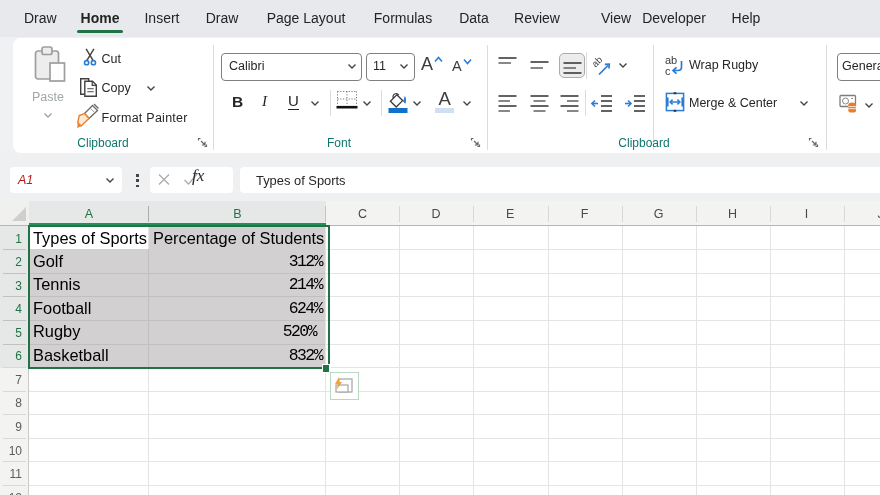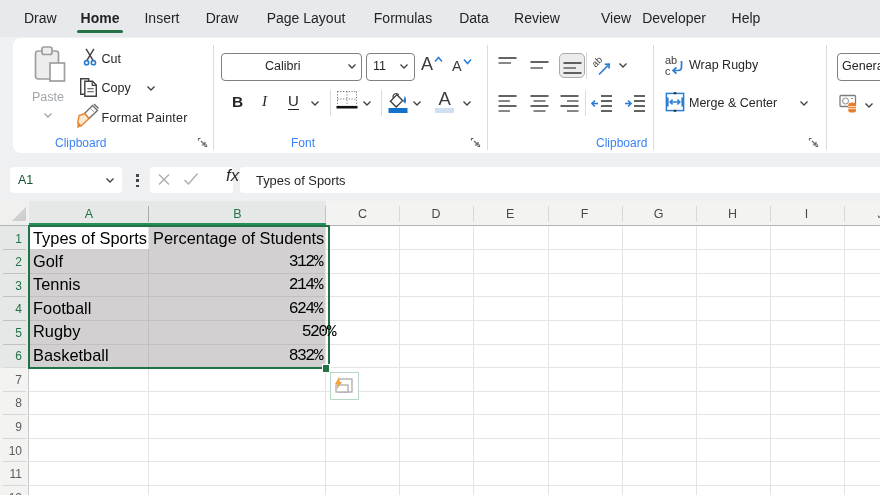--- a/index.html
+++ b/index.html
@@ -11,21 +11,21 @@
 .cline{position:absolute;background:#dcdcdc;width:1px;}
 .gl-v{position:absolute;background:#e4e4e4;width:1px;top:226px;height:269px;}
 .gl-h{position:absolute;background:#e4e4e4;height:1px;left:29px;right:0;}
 .hsep{position:absolute;background:#d8d8d8;width:1px;top:206px;height:16px;}
 .rsep{position:absolute;background:#d8d8d8;height:1px;left:3px;width:23px;}
 .colh{position:absolute;top:203px;height:23px;line-height:23px;font-size:12.5px;color:#4a4a4a;text-align:center;}
 .rowh{position:absolute;left:0;width:22px;font-size:12px;color:#5b5b5b;text-align:right;padding-top:1.8px;}
 .ctext{position:absolute;font-size:16.4px;color:#000;line-height:23.55px;letter-spacing:0;}
 .num{letter-spacing:-1.5px;font-family:Liberation Mono, monospace;}
 .rtxt{font-size:12.5px;color:#262626;}
-.glab{position:absolute;font-size:12px;color:#3b82f6;top:136.5px;height:13px;line-height:13px;}
+.glab{position:absolute;font-size:12px;color:#0f766e;text-align:center;top:136.5px;height:13px;line-height:13px;}
 </style>
 </head>
 <body>
 
 <div class="a" style="left:0;top:0;width:880px;height:37px;background:#e7e9ec;"></div>
 <div class="tab" style="left:24px;width:26px;">Draw</div>
 <div class="tab" style="left:75px;width:50px;font-weight:bold;">Home</div>
 <div class="a" style="left:77px;top:30px;width:46px;height:3px;background:#217346;border-radius:2px;"></div>
 <div class="tab" style="left:142px;width:40px;">Insert</div>
 <div class="tab" style="left:202px;width:40px;">Draw</div>
@@ -80,21 +80,21 @@
 <div class="a rtxt" style="left:101.5px;top:110.5px;letter-spacing:0.25px;">Format Painter</div>
 
 <div class="glab" style="left:55px;width:96px;">Clipboard</div>
 <svg class="a" style="left:197px;top:137px;" width="11" height="11" viewBox="0 0 11 11">
  <path d="M1.5 3.5 v-2 h2 M9.5 7.5 v2 h-2" fill="none" stroke="#666" stroke-width="1.2"></path>
  <path d="M4 4 l4 4 M8 4.8 v3.2 h-3.2" fill="none" stroke="#666" stroke-width="1.2"></path>
 </svg>
 <div class="cline" style="left:213px;top:45px;height:105px;"></div>
 
 <div class="a" style="left:221px;top:53px;width:139px;height:26px;border:1px solid #808080;border-radius:4px;"></div>
-<div class="a rtxt" style="left:229px;top:59px;margin-left:36px;">Calibri</div>
+<div class="a rtxt" style="left:229px;top:59px;">Calibri</div>
 <svg class="chev" style="left:347px;top:63px;" width="10" height="7" viewBox="0 0 10 7">
     <path d="M1.5 1.5 L5 5 L8.5 1.5" fill="none" stroke="#444" stroke-width="1.4"></path>
   </svg>
 <div class="a" style="left:366px;top:53px;width:47px;height:26px;border:1px solid #808080;border-radius:4px;"></div>
 <div class="a rtxt" style="left:373px;top:59px;">11</div>
 <svg class="chev" style="left:399px;top:63px;" width="10" height="7" viewBox="0 0 10 7">
     <path d="M1.5 1.5 L5 5 L8.5 1.5" fill="none" stroke="#444" stroke-width="1.4"></path>
   </svg>
 
 <div class="a" style="left:421px;top:54px;font-size:18px;color:#3c3c3c;">A</div>
@@ -251,35 +251,35 @@
  <ellipse cx="13.2" cy="16.7" rx="3.8" ry="1.9" fill="#e87d2c"></ellipse>
  <line x1="9.4" y1="12.6" x2="17" y2="12.6" stroke="#fff" stroke-width="0.8"></line>
  <line x1="9.4" y1="14.7" x2="17" y2="14.7" stroke="#fff" stroke-width="0.8"></line>
 </svg>
 <svg class="chev" style="left:864px;top:102px;" width="10" height="7" viewBox="0 0 10 7">
     <path d="M1.5 1.5 L5 5 L8.5 1.5" fill="none" stroke="#444" stroke-width="1.4"></path>
   </svg>
 
 <div class="a" style="left:0;top:153px;width:880px;height:48px;background:#eef0f1;"></div>
 <div class="a" style="left:10px;top:167px;width:112px;height:26px;background:#fff;border-radius:4px;"></div>
-<div class="a" style="left:18px;top:173px;font-size:12.5px;color:#14532d;">A1</div>
+<div class="a" style="left:18px;top:173px;font-size:12.5px;color:#b91c1c;font-style:italic;">A1</div>
 <svg class="chev" style="left:105px;top:177px;" width="10" height="7" viewBox="0 0 10 7">
     <path d="M1.5 1.5 L5 5 L8.5 1.5" fill="none" stroke="#444" stroke-width="1.4"></path>
   </svg>
 <div class="a" style="left:136px;top:174px;width:2.6px;height:2.6px;background:#454545;"></div>
 <div class="a" style="left:136px;top:179.4px;width:2.6px;height:2.6px;background:#454545;"></div>
 <div class="a" style="left:136px;top:184.8px;width:2.6px;height:2.6px;background:#454545;"></div>
 <div class="a" style="left:150px;top:167px;width:83px;height:26px;background:#fff;border-radius:4px;"></div>
 <svg class="a" style="left:157px;top:172px;" width="14" height="15" viewBox="0 0 14 15">
     <path d="M2 2.5 L12 12.5 M12 2.5 L2 12.5" stroke="#ababab" stroke-width="1.3"></path>
   </svg>
 <svg class="a" style="left:183px;top:172px;" width="16" height="14" viewBox="0 0 16 14">
     <path d="M1.5 8 L5.5 12 L14.5 1.5" fill="none" stroke="#ababab" stroke-width="1.3"></path>
   </svg>
-<div class="a" style="left:226px;top:166px;font-size:17px;font-style:italic;color:#2a2a2a;font-family:Liberation Sans, sans-serif;"><i>f</i>x</div>
+<div class="a" style="left:192px;top:166px;font-size:17px;font-style:italic;color:#2a2a2a;font-family:Liberation Serif, serif;"><i>f</i>x</div>
 <div class="a" style="left:240px;top:167px;width:640px;height:26px;background:#fff;border-radius:4px 0 0 4px;"></div>
 <div class="a" style="left:256px;top:172.5px;font-size:12.9px;color:#262626;">Types of Sports</div>
 
 <div class="a" style="left:0;top:201px;width:880px;height:25px;background:#f3f3f2;"></div>
 <div class="a" style="left:0;top:201px;width:29px;height:25px;background:#f0f0ef;"></div>
 <svg class="a" style="left:11px;top:206px;" width="16" height="16" viewBox="0 0 16 16">
     <path d="M15 1 L15 15 L1 15 z" fill="#cfcfcf"></path>
   </svg>
 
 <div class="a" style="left:29px;top:201px;width:297px;height:25px;background:#e6e7e7;"></div>
@@ -375,21 +375,21 @@
 <div class="ctext" style="left:33px;top:226.5px;">Types of Sports</div>
 <div class="ctext" style="left:153px;top:226.5px;">Percentage of Students</div>
 <div class="ctext" style="left:33px;top:249.6px;">Golf</div>
 <div class="ctext" style="left:33px;top:273.2px;">Tennis</div>
 <div class="ctext" style="left:33px;top:296.7px;">Football</div>
 <div class="ctext" style="left:33px;top:320.3px;">Rugby</div>
 <div class="ctext" style="left:33px;top:343.8px;">Basketball</div>
 <div class="ctext num" style="left:149px;top:249.6px;width:173px;text-align:right;">312%</div>
 <div class="ctext num" style="left:149px;top:273.2px;width:173px;text-align:right;">214%</div>
 <div class="ctext num" style="left:149px;top:296.7px;width:173px;text-align:right;">624%</div>
-<div class="ctext num" style="left:162px;top:320.3px;width:173px;text-align:right;">520%</div>
+<div class="ctext num" style="left:143px;top:320.3px;width:173px;text-align:right;">520%</div>
 <div class="ctext num" style="left:149px;top:343.8px;width:173px;text-align:right;">832%</div>
 
 <div class="a" style="left:330px;top:372px;width:27px;height:26px;background:#fff;border:1px solid #b7d8c3;"></div>
 <svg class="a" style="left:334px;top:376px;" width="20" height="19" viewBox="0 0 20 19">
  <rect x="5" y="3" width="13" height="13" fill="none" stroke="#ababab" stroke-width="1.3"></rect>
  <rect x="2" y="9" width="12" height="7" fill="#fff" stroke="#ababab" stroke-width="1.3"></rect>
  <path d="M5 1 L1 8 h3 L2.5 14 L8 6 H5 z" fill="#f0a23e"></path>
 </svg>
 
 </body></html>

